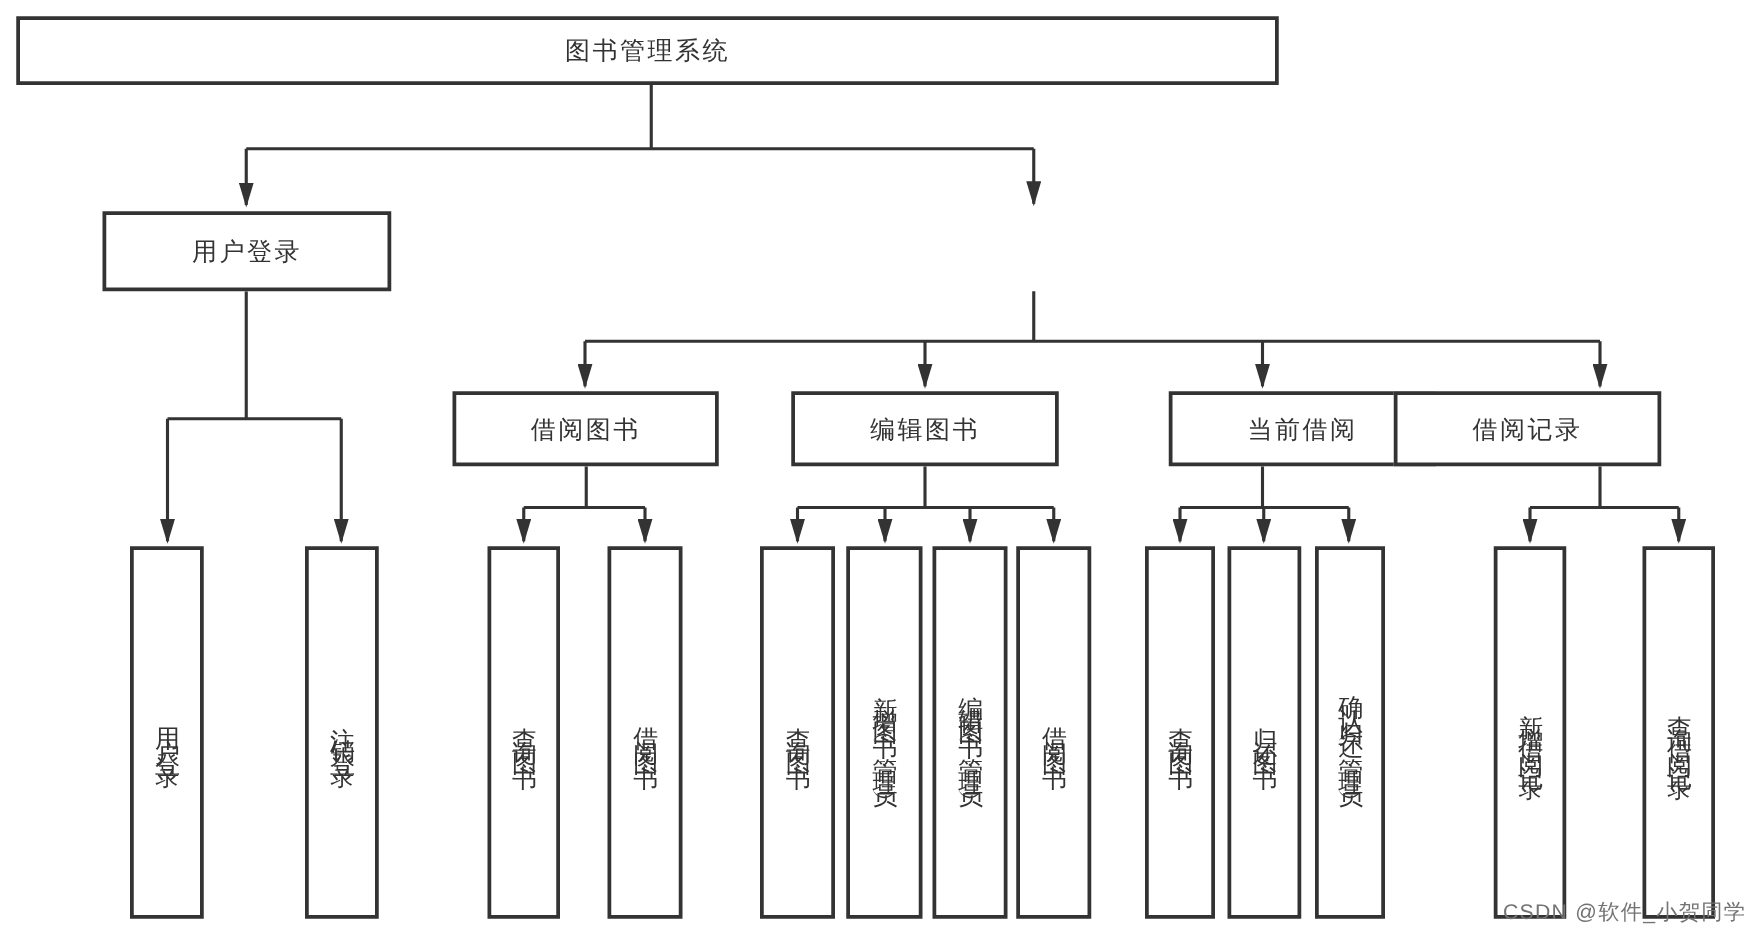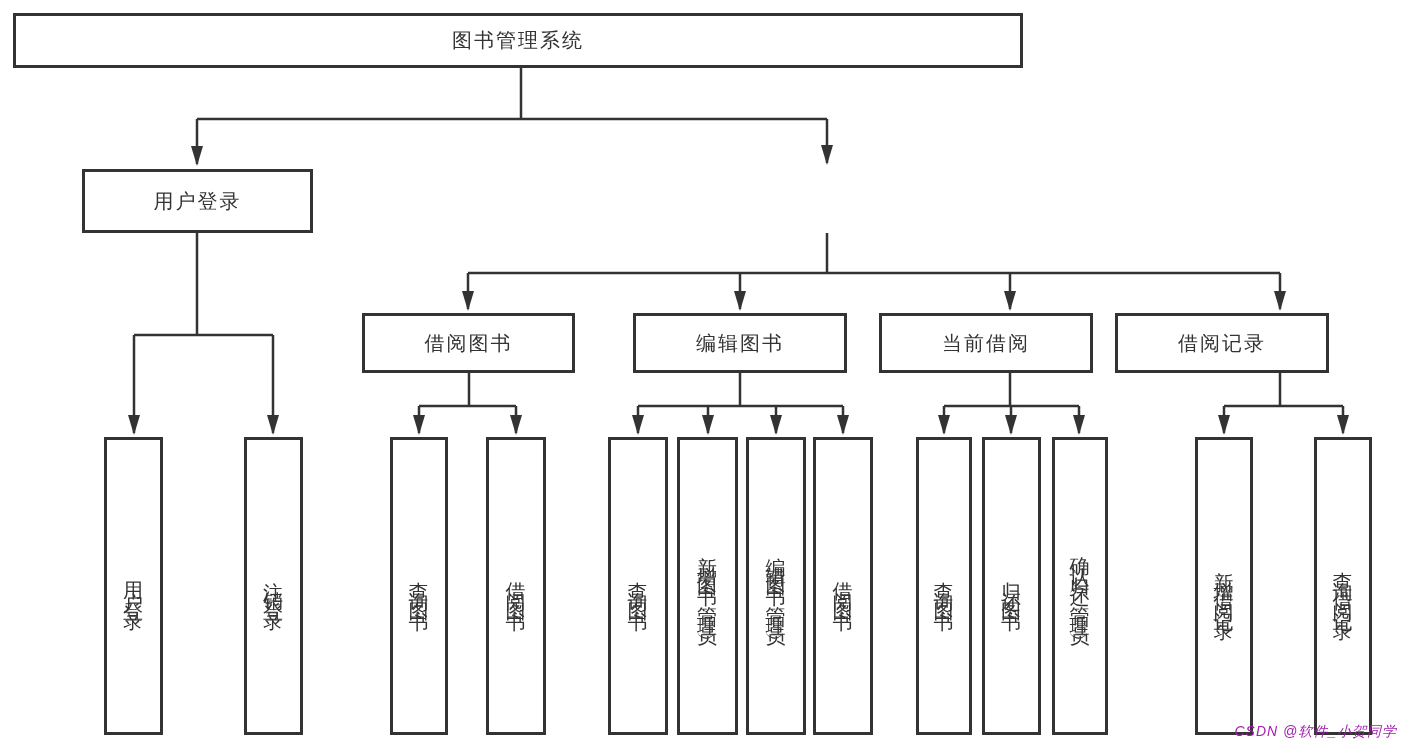--- a/index.html
+++ b/index.html
@@ -39,26 +39,25 @@
     z-index:1;
   }
   #connectors line{
     stroke:#333333;
     stroke-width:2.5;
   }
   .watermark{
     position:absolute;
     right:8px;
     bottom:6px;
-    font-size:14px;
+    font-size:17px;
     letter-spacing:1px;
-    color:#a21caf;
+    color:#737373;
     z-index:3;
     white-space:nowrap;
-    font-style:italic;
   }
 </style>
 </head>
 <body>
 
 <div id="stage">
 
   <svg id="connectors" width="1405" height="747" viewBox="0 0 1405 747">
     <defs>
       <marker id="arr" viewBox="0 0 20 12" refX="18" refY="6" markerWidth="20" markerHeight="12" markerUnits="userSpaceOnUse" orient="auto">
@@ -120,21 +119,21 @@
       <line x1="1343" y1="406" x2="1343" y2="433" marker-end="url(#arr)"></line>
     </g>
   </svg>
 
   <div class="node h" style="left:13px;top:13px;width:1010px;height:55px;">图书管理系统</div>
 
   <div class="node h" style="left:82px;top:169px;width:231px;height:64px;">用户登录</div>
 
   <div class="node h" style="left:362px;top:313px;width:213px;height:60px;">借阅图书</div>
   <div class="node h" style="left:633px;top:313px;width:214px;height:60px;">编辑图书</div>
-  <div class="node h" style="left:879px;top:313px;width:214px;height:60px;">当前借阅</div>
+  <div class="node h" style="left:935px;top:313px;width:214px;height:60px;">当前借阅</div>
   <div class="node h" style="left:1115px;top:313px;width:214px;height:60px;">借阅记录</div>
 
   <div class="node v" style="left:104px;top:437px;width:59px;height:298px;">用户登录</div>
   <div class="node v" style="left:244px;top:437px;width:59px;height:298px;">注销登录</div>
 
   <div class="node v" style="left:390px;top:437px;width:58px;height:298px;">查询图书</div>
   <div class="node v" style="left:486px;top:437px;width:60px;height:298px;">借阅图书</div>
 
   <div class="node v" style="left:608px;top:437px;width:60px;height:298px;">查询图书</div>
   <div class="node v" style="left:677px;top:437px;width:61px;height:298px;">新增图书（管理员）</div>

